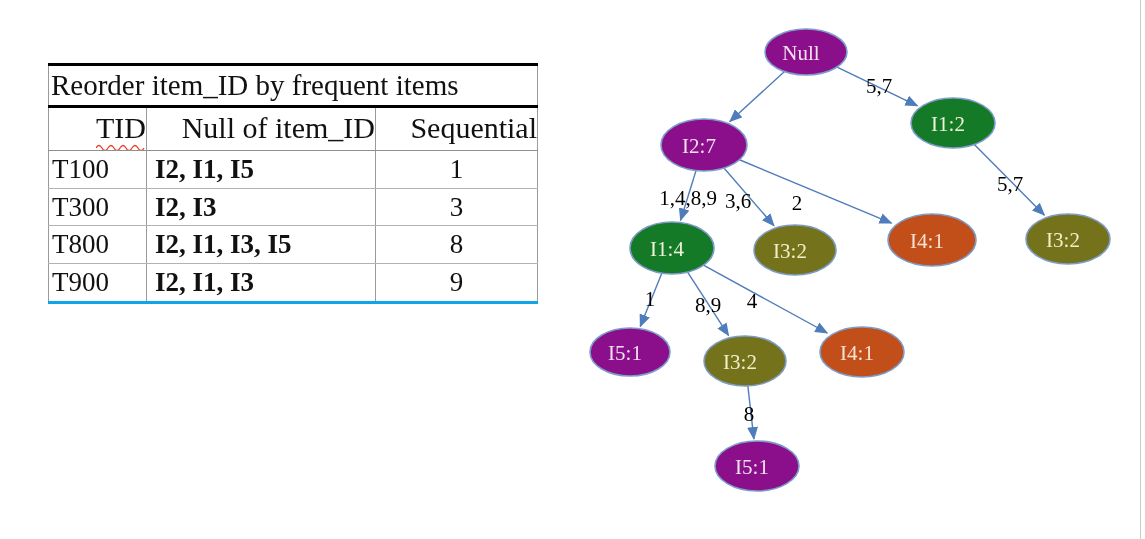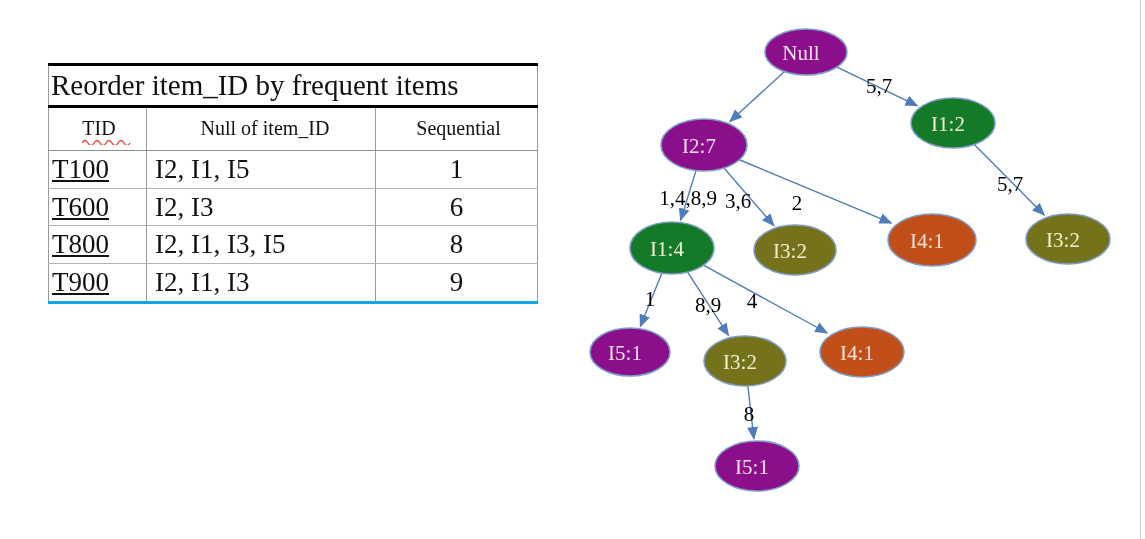--- a/index.html
+++ b/index.html
@@ -28,41 +28,41 @@
     border-bottom: 3px solid #000;
     border-left: 1px solid #9a9a9a;
     border-right: 1px solid #9a9a9a;
     font-size: 29px;
     height: 38px;
     padding: 0 0 1px 2px;
     white-space: nowrap;
   }
   tr.head-row th {
     border-bottom: 1px solid #8f8f8f;
-    font-size: 20px;
+    font-size: 30px;
     font-weight: normal;
-    text-align: center;
+    text-align: right;
     height: 40px;
     padding: 0 0 2px 3px;
     white-space: nowrap;
     vertical-align: middle;
   }
   tr.head-row th.h2 { padding-left: 8px; }
   tr.head-row th.h3 { padding-left: 4px; }
   td, th { border-left: 1px solid #9a9a9a; border-right: 1px solid #9a9a9a; }
   tr.data-row td {
     border-bottom: 1px solid #b3b3b3;
     font-size: 27px;
     height: 36.7px;
     padding: 0;
     white-space: nowrap;
     vertical-align: middle;
   }
-  tr.data-row td.tid { padding-left: 3px; text-decoration: underline; }
-  tr.data-row td.items { padding-left: 8px; }
+  tr.data-row td.tid { padding-left: 3px; }
+  tr.data-row td.items { padding-left: 8px; font-weight: bold; }
   tr.data-row td.seq { text-align: center; }
   tr.data-row:last-child td { border-bottom: 3px solid #0ea5e9; }
 
   .tid-text { position: relative; display: inline-block; }
   .squiggle { position: absolute; left: 0; bottom: -5px; }
 
   
   .tree-svg { position: absolute; left: 0; top: 0; }
   .edge-label {
     font-family: "Liberation Serif", "DejaVu Serif", serif;
@@ -102,23 +102,23 @@
           </th>
           <th class="h2">Null of item_ID</th>
           <th class="h3">Sequential</th>
         </tr>
         <tr class="data-row">
           <td class="tid">T100</td>
           <td class="items">I2, I1, I5</td>
           <td class="seq">1</td>
         </tr>
         <tr class="data-row">
-          <td class="tid">T600</td>
+          <td class="tid">T300</td>
           <td class="items">I2, I3</td>
-          <td class="seq">6</td>
+          <td class="seq">3</td>
         </tr>
         <tr class="data-row">
           <td class="tid">T800</td>
           <td class="items">I2, I1, I3, I5</td>
           <td class="seq">8</td>
         </tr>
         <tr class="data-row">
           <td class="tid">T900</td>
           <td class="items">I2, I1, I3</td>
           <td class="seq">9</td>

